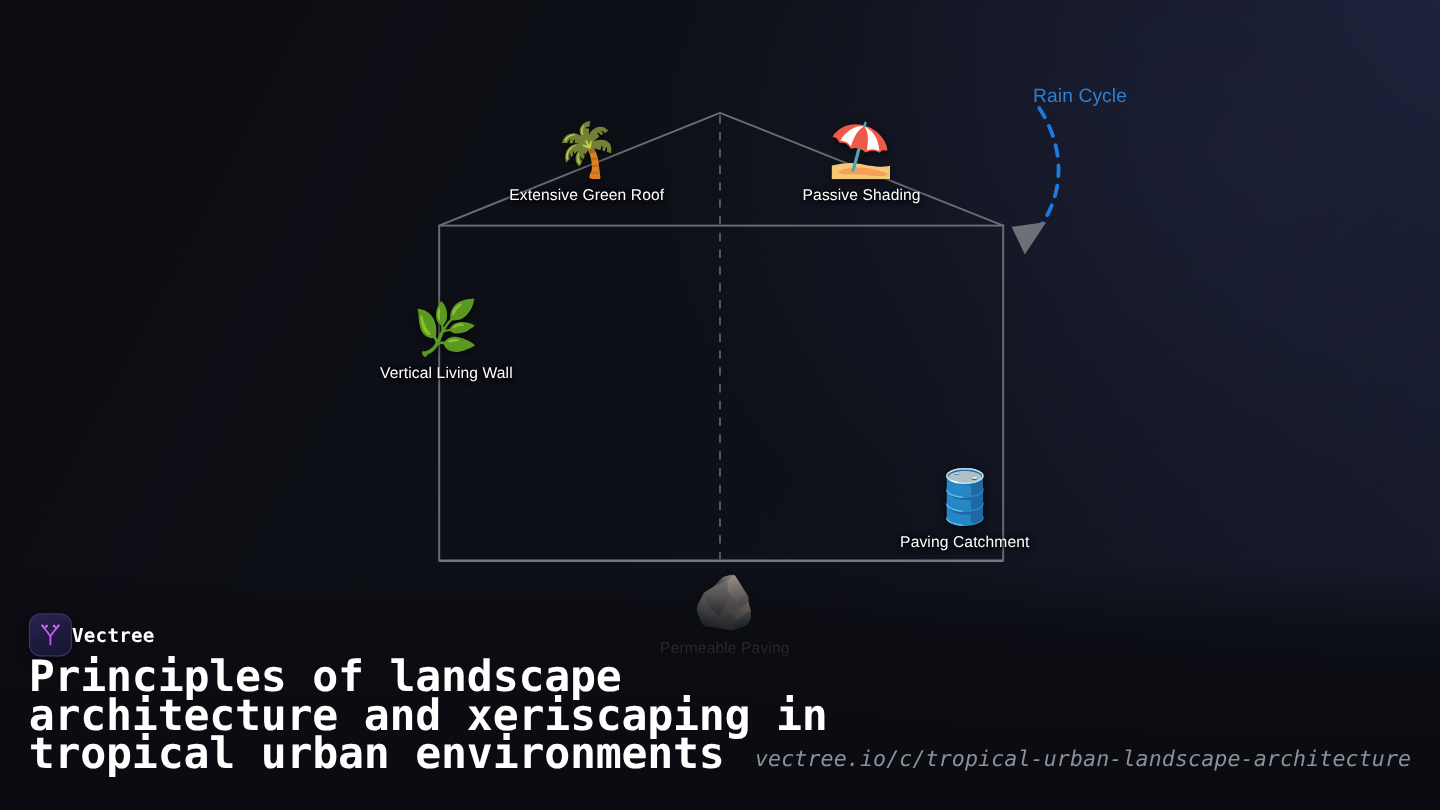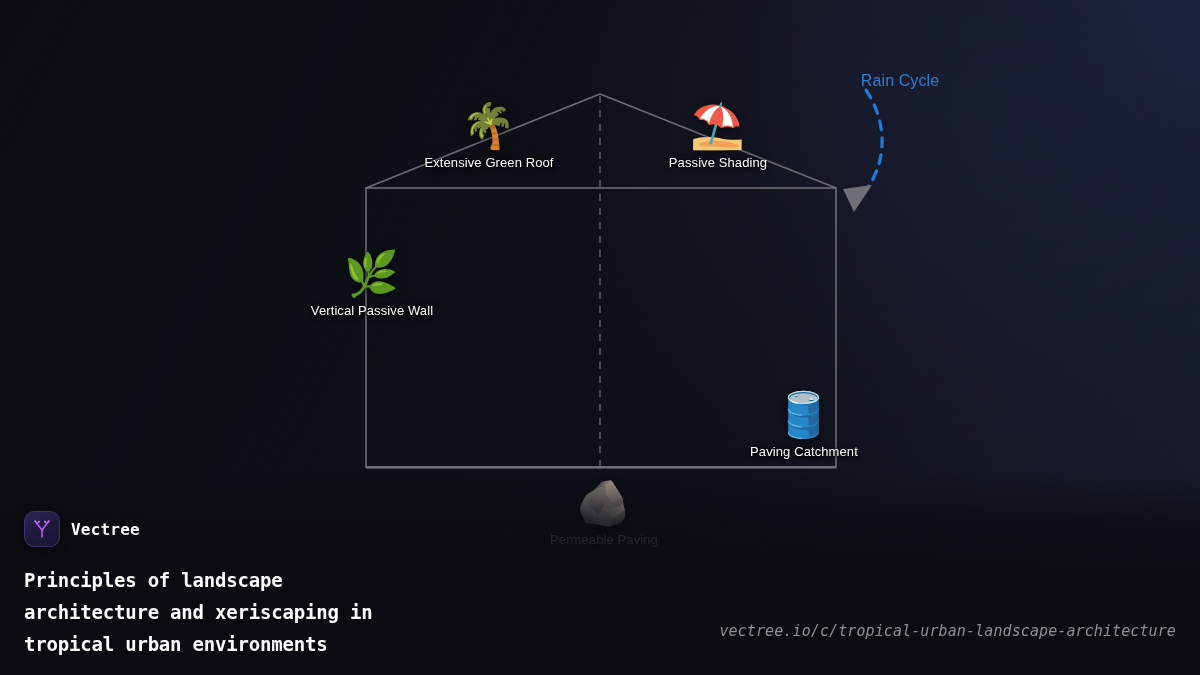--- a/index.html
+++ b/index.html
@@ -80,21 +80,20 @@
     height: 205px;
     background: linear-gradient(to bottom, rgba(11,12,17,0) 0%, rgba(11,12,17,0.72) 26%, rgba(11,12,17,0.95) 52%, #0b0c11 78%);
     pointer-events: none;
   }
   #brand {
     position: absolute;
     left: 24px;
     top: 511px;
     display: flex;
     align-items: center;
-    gap: 11px;
   }
   #brand-mark {
     width: 34px;
     height: 34px;
     border-radius: 10px;
     background: linear-gradient(155deg, #2b2552 0%, #1d1a3c 55%, #181631 100%);
     border: 1px solid #3a3468;
     display: flex;
     align-items: center;
     justify-content: center;
@@ -103,36 +102,36 @@
   #brand-name {
     font-family: "DejaVu Sans Mono", "Liberation Mono", monospace;
     font-size: 16px;
     font-weight: bold;
     color: #ffffff;
     letter-spacing: 0.2px;
   }
   #headline {
     position: absolute;
     left: 24px;
-    top: 564px;
+    top: 549px;
     width: 700px;
     font-family: "DejaVu Sans Mono", "Liberation Mono", monospace;
-    font-size: 19px;
+    font-size: 36px;
     line-height: 32px;
     font-weight: bold;
     color: #ffffff;
     letter-spacing: -0.2px;
     white-space: pre-line;
   }
   #url {
     position: absolute;
     right: 24px;
     top: 622px;
     font-family: "DejaVu Sans Mono", "Liberation Mono", monospace;
-    font-size: 15px;
+    font-size: 18px;
     font-style: italic;
     color: #8d8f99;
     letter-spacing: 0.1px;
   }
 </style>
 </head>
 <body>
 
 <div id="stage">
 
@@ -156,21 +155,21 @@
     <span class="caption">Extensive Green Roof</span>
   </div>
 
   <div class="node" style="left:718px; top:104px;">
     <span class="emoji">⛱️</span>
     <span class="caption">Passive Shading</span>
   </div>
 
   <div class="node" style="left:372px; top:252px;">
     <span class="emoji">🌿</span>
-    <span class="caption">Vertical Passive Wall</span>
+    <span class="caption">Vertical Living Wall</span>
   </div>
 
   <div class="node" style="left:804px; top:393px;">
     <span class="emoji">🛢️</span>
     <span class="caption">Paving Catchment</span>
   </div>
 
   <div class="node dim" style="left:604px; top:481px;">
     <span class="emoji">🪨</span>
     <span class="caption">Permeable Paving</span>

